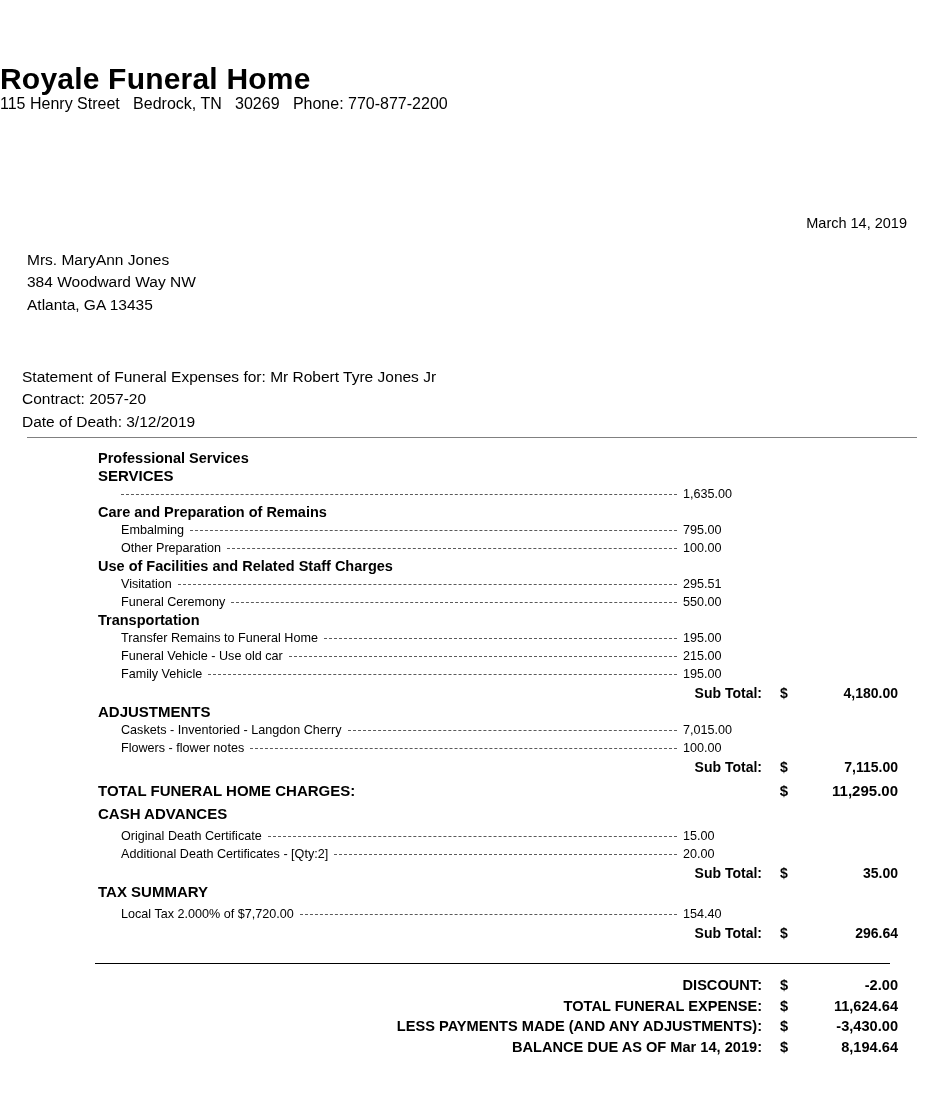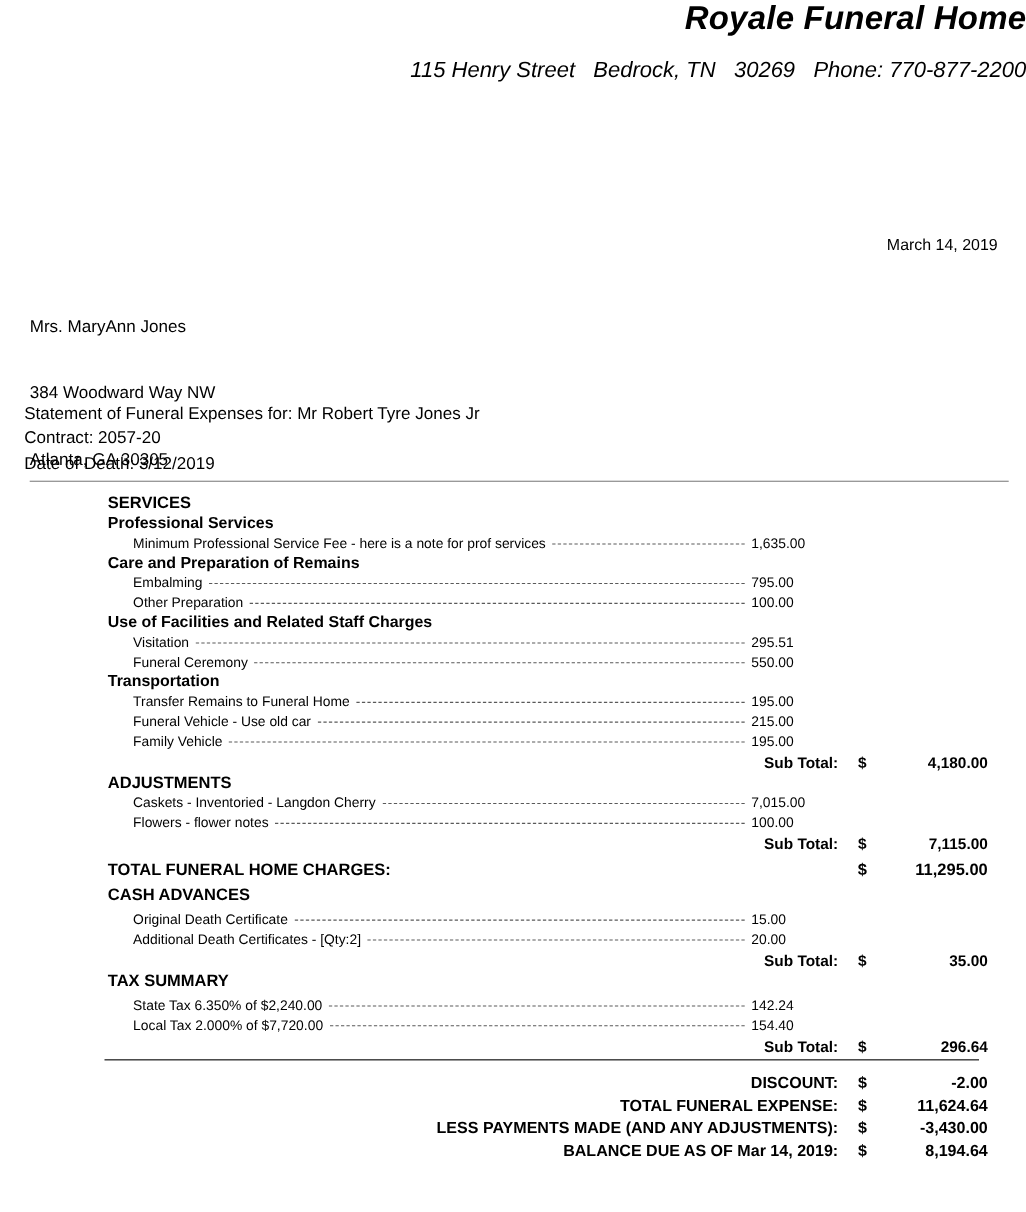--- a/index.html
+++ b/index.html
@@ -11,52 +11,51 @@
     width: 933px;
     height: 1102px;
     font-family: "Liberation Sans", sans-serif;
     color: #000000;
     position: relative;
     overflow: hidden;
   }
 
   
   .letterhead {
-    text-align: right;
-    font-style: italic;
+    text-align: left;
+    padding-top: 62px;
   }
   .company-name {
     font-size: 30px;
     font-weight: bold;
     letter-spacing: 0.2px;
     line-height: 1.1;
   }
   .company-address {
-    font-size: 20px;
-    margin-top: 20px;
+    font-size: 16px;
     white-space: pre;
   }
 
   
   .doc-date {
     position: absolute;
     top: 215px;
     right: 26px;
     font-size: 14.5px;
   }
 
   
   .recipient {
     position: absolute;
     top: 249px;
     left: 27px;
     font-size: 15.5px;
     line-height: 22.4px;
   }
-  .recipient div { white-space: pre; margin-top: 38px; }
+  .recipient div { white-space: pre; }
 
   
   .statement-meta {
     position: absolute;
     top: 366px;
     left: 22px;
     font-size: 15.5px;
     line-height: 22.4px;
   }
   .statement-meta div { white-space: pre; }
@@ -197,39 +196,38 @@
 <div class="letterhead">
   <div class="company-name">Royale Funeral Home</div>
   <div class="company-address">115 Henry Street   Bedrock, TN   30269   Phone: 770-877-2200</div>
 </div>
 
 <div class="doc-date">March 14, 2019</div>
 
 <div class="recipient">
   <div>Mrs. MaryAnn Jones</div>
   <div>384 Woodward Way NW</div>
-  <div>Atlanta, GA 30305</div>
+  <div>Atlanta, GA 13435</div>
 </div>
 
 <div class="statement-meta">
   <div>Statement of Funeral Expenses for: Mr Robert Tyre Jones Jr</div>
   <div>Contract: 2057-20</div>
   <div>Date of Death: 3/12/2019</div>
 </div>
 
 <div class="rule-top"></div>
 <div class="rule-bottom"></div>
 
 <div class="charges">
 
+  <div class="group-head">Professional Services</div>
+
   <div class="group-head caps">SERVICES</div>
-
-  <div class="group-head">Professional Services</div>
-  <div class="item">
-    <span class="item-label">Minimum Professional Service Fee - here is a note for prof services</span>
+  <div class="item">
     <span class="leader"></span>
     <span class="item-amount">1,635.00</span>
     <span class="item-amount-pad"></span>
   </div>
 
   <div class="group-head">Care and Preparation of Remains</div>
   <div class="item">
     <span class="item-label">Embalming</span>
     <span class="leader"></span>
     <span class="item-amount">795.00</span>
@@ -330,26 +328,20 @@
   </div>
   <div class="subtotal-row">
     <span class="subtotal-spacer"></span>
     <span class="subtotal-label">Sub Total:</span>
     <span class="cur">$</span>
     <span class="subtotal-amount">35.00</span>
   </div>
 
   <div class="group-head caps">TAX SUMMARY</div>
   <div class="section-gap-sm"></div>
-  <div class="item">
-    <span class="item-label">State Tax 6.350% of $2,240.00</span>
-    <span class="leader"></span>
-    <span class="item-amount">142.24</span>
-    <span class="item-amount-pad"></span>
-  </div>
   <div class="item">
     <span class="item-label">Local Tax 2.000% of $7,720.00</span>
     <span class="leader"></span>
     <span class="item-amount">154.40</span>
     <span class="item-amount-pad"></span>
   </div>
   <div class="subtotal-row">
     <span class="subtotal-spacer"></span>
     <span class="subtotal-label">Sub Total:</span>
     <span class="cur">$</span>

